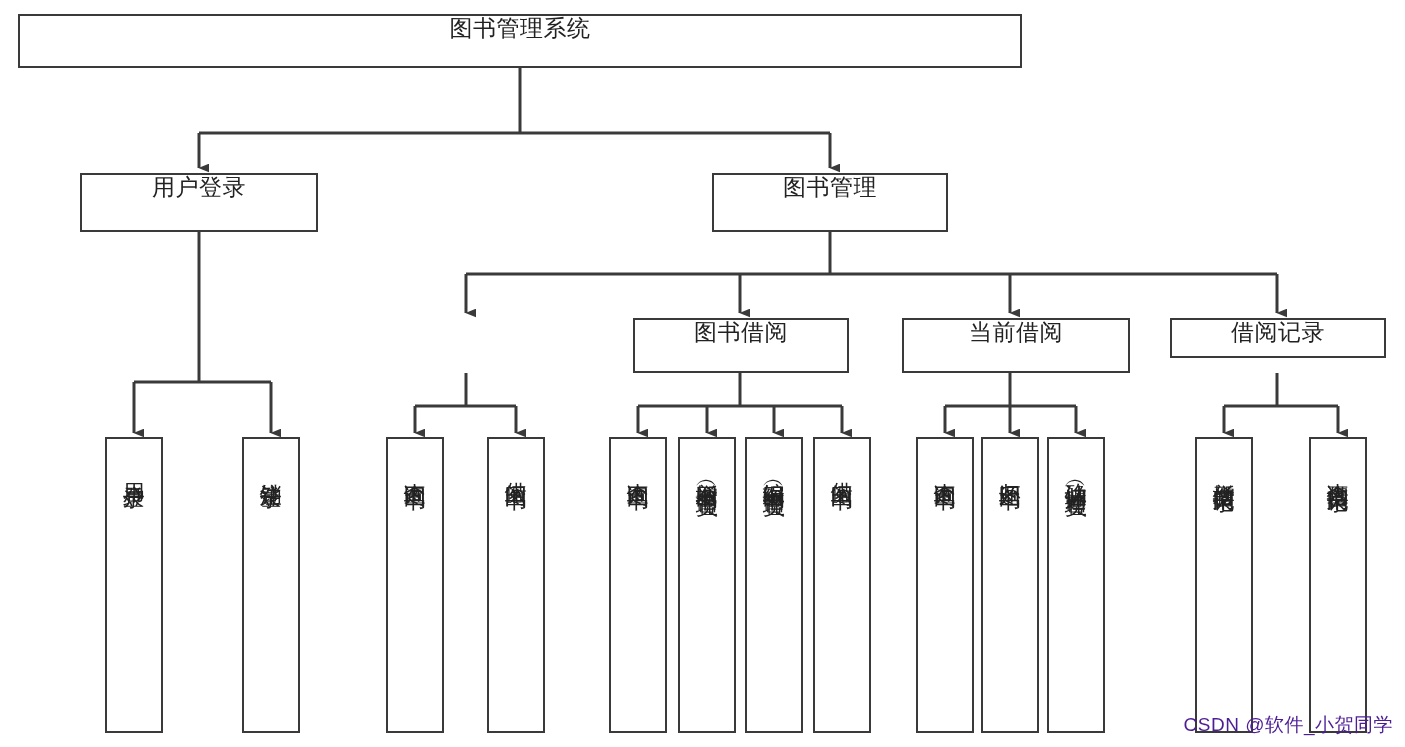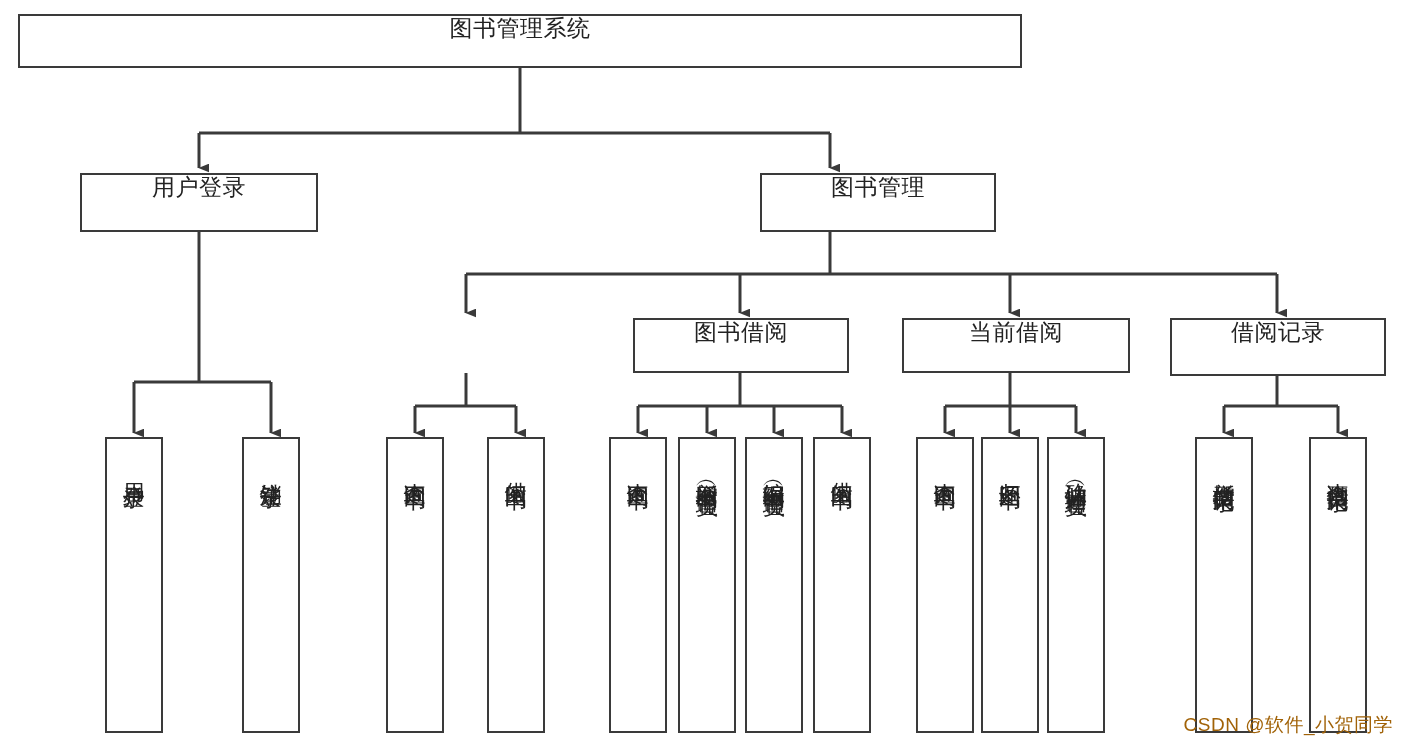--- a/index.html
+++ b/index.html
@@ -55,21 +55,21 @@
     writing-mode: vertical-rl;
     text-orientation: upright;
     letter-spacing: 2px;
     white-space: nowrap;
   }
   #watermark {
     position: absolute;
     right: 12px;
     bottom: 9px;
     font-size: 19px;
-    color: #a16207;
+    color: #4c1d95;
     letter-spacing: 0.5px;
     white-space: nowrap;
     z-index: 5;
   }
 </style>
 </head>
 <body>
 
 <div id="diagram-root">
 
@@ -124,31 +124,31 @@
     </g>
   </svg>
 
   <div class="node node-h" style="left:18px; top:14px; width:1004px; height:54px;">
     <span>图书管理系统</span>
   </div>
 
   <div class="node node-h" style="left:80px; top:173px; width:238px; height:59px;">
     <span>用户登录</span>
   </div>
-  <div class="node node-h" style="left:712px; top:173px; width:236px; height:59px;margin-left:48px;">
+  <div class="node node-h" style="left:712px; top:173px; width:236px; height:59px;">
     <span>图书管理</span>
   </div>
 
   <div class="node node-h" style="left:633px; top:318px; width:216px; height:55px;">
     <span>图书借阅</span>
   </div>
   <div class="node node-h" style="left:902px; top:318px; width:228px; height:55px;">
     <span>当前借阅</span>
   </div>
-  <div class="node node-h" style="left:1170px; top:318px; width:216px; height:58px;">
+  <div class="node node-h" style="left:1170px; top:318px; width:216px; height:40px;">
     <span>借阅记录</span>
   </div>
 
   <div class="node node-v" style="left:105px; top:437px; width:58px; height:296px;">
     <span class="vtext">用户登录</span>
   </div>
   <div class="node node-v" style="left:242px; top:437px; width:58px; height:296px;">
     <span class="vtext">注销登录</span>
   </div>
 

